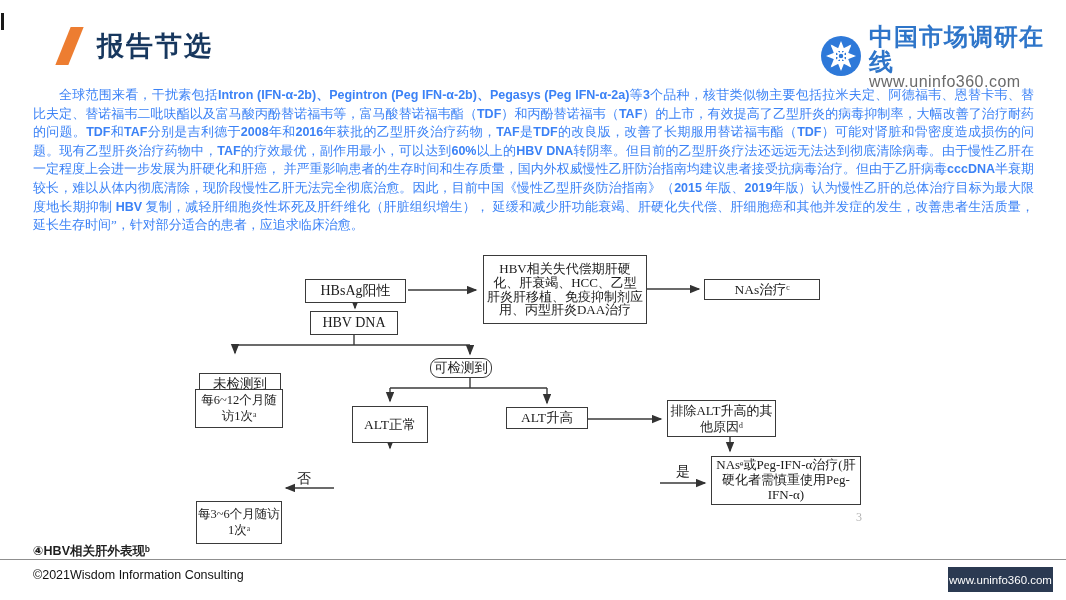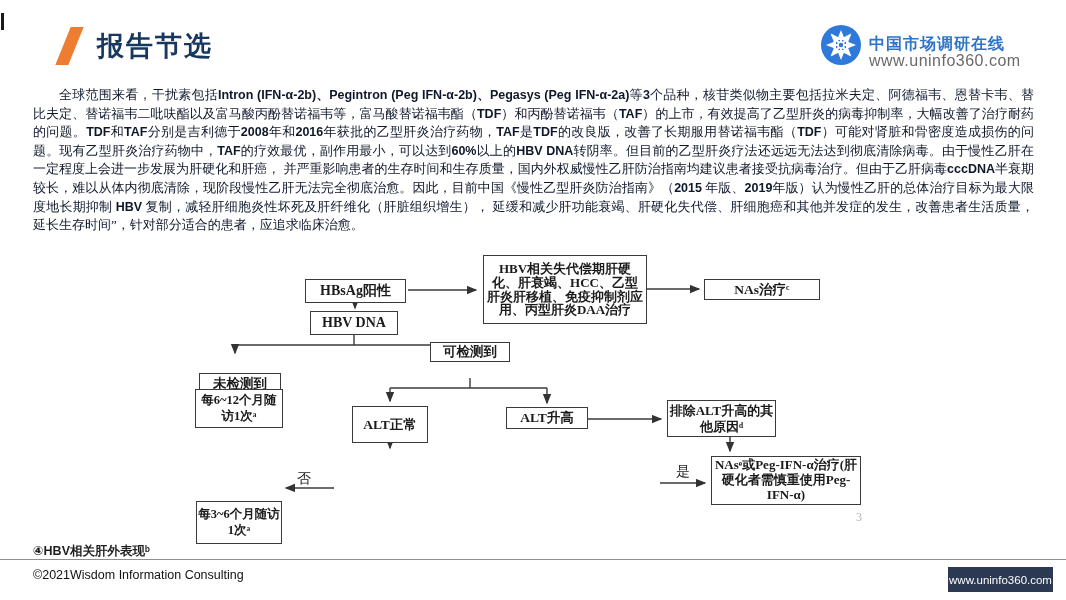--- a/index.html
+++ b/index.html
@@ -6,35 +6,35 @@
   #page{position:relative;width:1066px;height:600px;background:#ffffff;overflow:hidden;
         font-family:"Liberation Sans","DejaVu Sans",sans-serif;}
   
   .slash{position:absolute;left:63px;top:27px;width:13px;height:38px;background:#ED7D31;
          transform:skewX(-22deg);}
   .page-title{position:absolute;left:97px;top:28px;font-size:27px;font-weight:bold;
               color:#17375E;letter-spacing:2px;}
   .edge-mark{position:absolute;left:1px;top:13px;width:3px;height:17px;background:#1a1a1a;}
   .logo{position:absolute;left:820px;top:24px;display:flex;align-items:center;}
   .logo-text{margin-left:7px;line-height:1.05;}
-  .logo-cn{font-size:16px;font-weight:bold;color:#2E75C9;letter-spacing:1px;margin-top:12px;}
+  .logo-cn{font-size:24px;font-weight:bold;color:#2E75C9;letter-spacing:1px;}
   .logo-url{font-size:16px;color:#6a6a6a;letter-spacing:.5px;}
   
   .body-text{position:absolute;left:33px;top:86px;width:1001px;font-size:13px;line-height:18.6px;
-             color:#0f172a;text-align:justify;text-indent:2em;
+             color:#3b82f6;text-align:justify;text-indent:2em;
              font-family:"Liberation Serif","DejaVu Serif","DejaVu Sans",serif;}
   .body-text .seg-bold{font-weight:bold;font-family:"Liberation Sans","DejaVu Sans",sans-serif;font-size:12.5px;}
   
   .fig-title{position:absolute;left:380px;top:232px;width:350px;text-align:center;font-size:13.5px;
              color:#1e1e1e;font-family:"Liberation Serif","DejaVu Serif","DejaVu Sans",serif;}
   .fig-title .seg-bold{font-weight:bold;font-family:"Liberation Sans","DejaVu Sans",sans-serif;font-size:13px;}
   .flow-svg{position:absolute;left:0;top:0;width:1066px;height:600px;pointer-events:none;}
   .box{position:absolute;border:1.5px solid #3a3a3a;background:#fff;box-sizing:border-box;
        display:flex;align-items:center;justify-content:center;text-align:center;
-       color:#1b1b1b;font-family:"Liberation Serif","DejaVu Serif","DejaVu Sans",serif;font-weight:bold;}
+       color:#1b1b1b;font-family:"Liberation Serif","DejaVu Serif","DejaVu Sans",serif;}
   .flabel{position:absolute;color:#1b1b1b;font-size:14px;
           font-family:"Liberation Serif","DejaVu Serif","DejaVu Sans",serif;}
   .pagemark{position:absolute;left:856px;top:510px;color:#b3b3b3;font-size:12px;
             font-family:"Liberation Serif","DejaVu Serif",serif;}
   
   .footer-line{position:absolute;left:0;top:559px;width:1066px;border-top:1px solid #8f8f8f;}
   .footer-brand{position:absolute;left:33px;top:543px;font-size:12.5px;font-weight:600;color:#1f1f1f;}
   .footer-copy{position:absolute;left:33px;top:568px;font-size:12.5px;color:#111;}
   .footer-badge{position:absolute;left:948px;top:567px;width:105px;height:25px;background:#2B3A52;
                 display:flex;align-items:center;justify-content:center;color:#fff;font-size:11.5px;}
@@ -104,21 +104,21 @@
       <line x1="660" y1="483" x2="705" y2="483" marker-end="url(#ah)"></line>
       <line x1="334" y1="488" x2="286" y2="488" marker-end="url(#ah)"></line>
     </g>
   </svg>
 
   <div class="box" style="left:305px;top:279px;width:101px;height:24px;font-size:14px;">HBsAg阳性</div>
   <div class="box" style="left:310px;top:311px;width:88px;height:24px;font-size:14px;">HBV DNA</div>
   <div class="box" style="left:483px;top:255px;width:164px;height:69px;font-size:13px;line-height:1.06;padding:1px 3px;">HBV相关失代偿期肝硬化、肝衰竭、HCC、乙型肝炎肝移植、免疫抑制剂应用、丙型肝炎DAA治疗</div>
   <div class="box" style="left:704px;top:279px;width:116px;height:21px;font-size:13.5px;">NAs治疗ᶜ</div>
   <div class="box" style="left:199px;top:357px;width:82px;height:21px;font-size:13.5px;margin-top:16px;">未检测到</div>
-  <div class="box" style="left:430px;top:342px;width:80px;height:20px;font-size:13.5px;">可检测到</div>
+  <div class="box" style="left:430px;top:358px;width:62px;height:20px;font-size:13.5px;border-radius:9px;">可检测到</div>
   <div class="box" style="left:195px;top:389px;width:88px;height:39px;font-size:12.5px;line-height:1.25;">每6~12个月随访1次ᵃ</div>
   <div class="box" style="left:352px;top:406px;width:76px;height:37px;font-size:13.5px;">ALT正常</div>
   <div class="box" style="left:506px;top:407px;width:82px;height:22px;font-size:13.5px;">ALT升高</div>
   <div class="box" style="left:667px;top:400px;width:109px;height:37px;font-size:13px;line-height:1.2;">排除ALT升高的其他原因ᵈ</div>
   <div class="box" style="left:196px;top:468px;width:86px;height:43px;font-size:12.5px;line-height:1.25;margin-top:33px;">每3~6个月随访1次ᵃ</div>
   <div class="box" style="left:711px;top:456px;width:150px;height:49px;font-size:13px;line-height:1.15;">NAsᵉ或Peg-IFN-α治疗(肝硬化者需慎重使用Peg-IFN-α)</div>
 
   <div class="flabel" style="left:297px;top:470px;">否</div>
   <div class="flabel" style="left:676px;top:463px;">是</div>
   <div class="pagemark">3</div>

